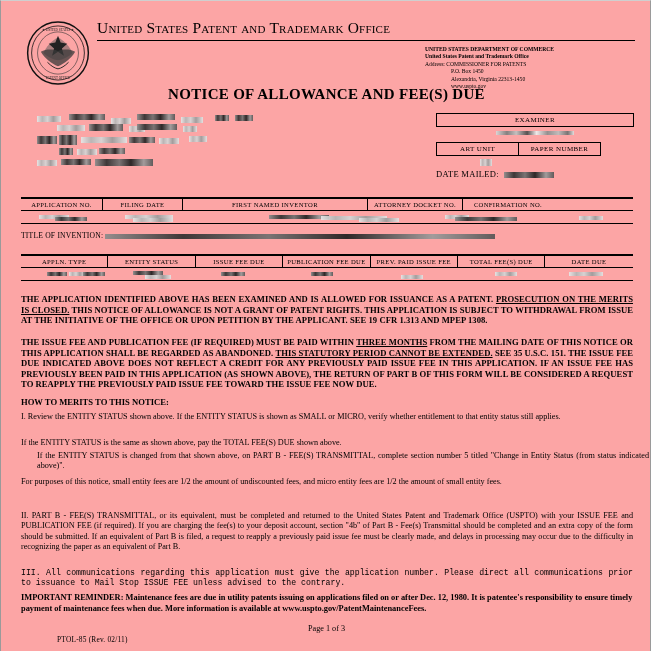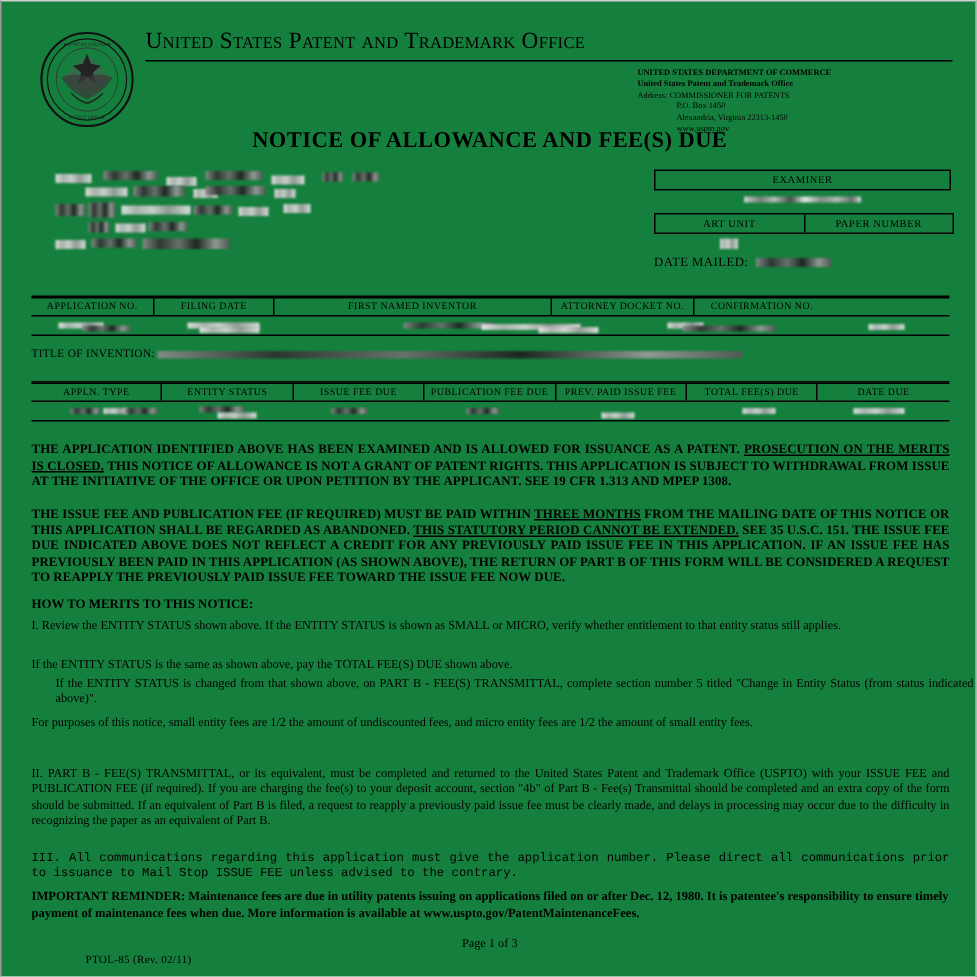--- a/index.html
+++ b/index.html
@@ -12,21 +12,21 @@
     height: 651px;
     overflow: hidden;
     font-family: "Liberation Serif", serif;
     color: #000000;
   }
   .page {
     position: relative;
     width: 651px;
     height: 651px;
     box-sizing: border-box;
-    background: #15803d;
+    background: #fca5a5;
     border-left: 1px solid #9a9a9a;
     border-right: 1px solid #9a9a9a;
     border-top: 1px solid #cfcfcf;
   }
 
   
   .masthead {
     position: absolute;
     left: 0; top: 14px;
     width: 651px;
@@ -115,21 +115,21 @@
     letter-spacing: 0.4px;
   }
   .exam-val {
     position: absolute;
     left: 495px; top: 130px;
     width: 78px; height: 4px;
   }
   .au-box {
     position: absolute;
     left: 435px; top: 141px;
-    width: 200px; height: 14px;
+    width: 165px; height: 14px;
     border: 1px solid #000;
     box-sizing: border-box;
     display: flex;
   }
   .au-box > div {
     flex: 1;
     text-align: center;
     font-size: 7px;
     line-height: 12px;
     letter-spacing: 0.4px;

